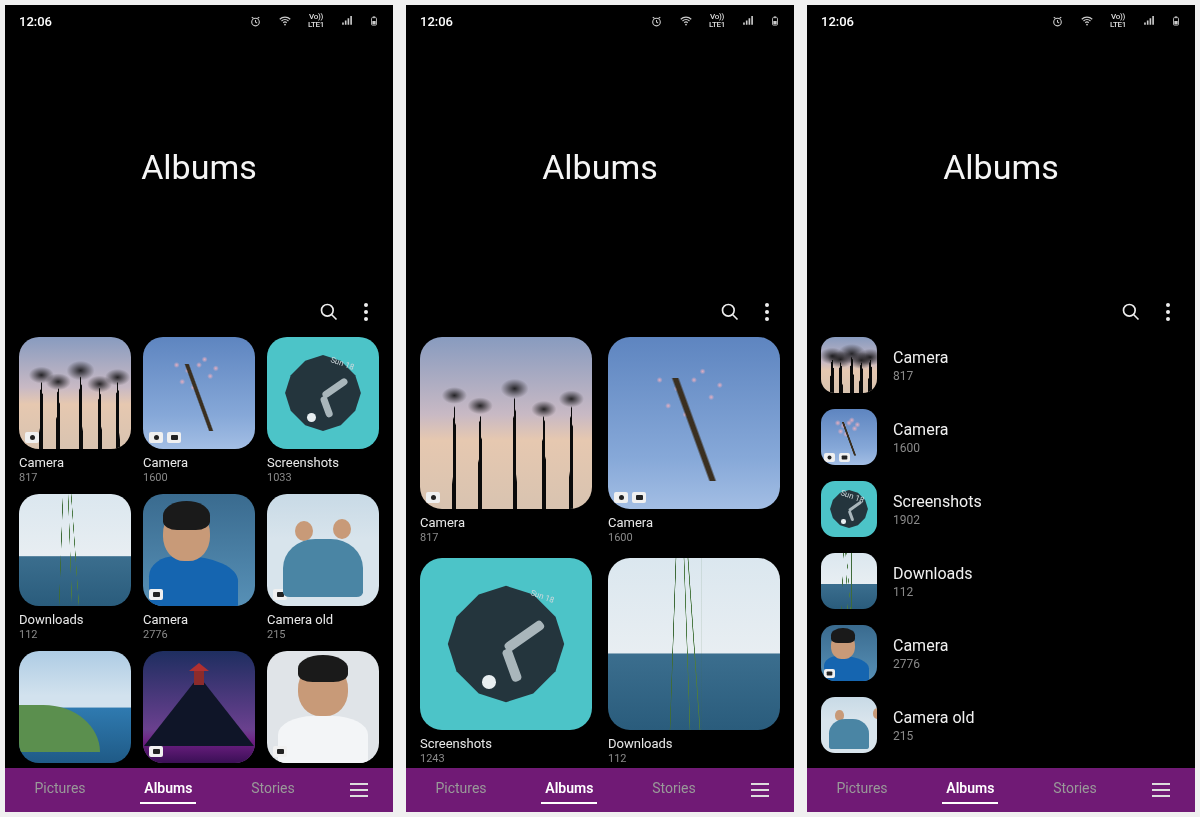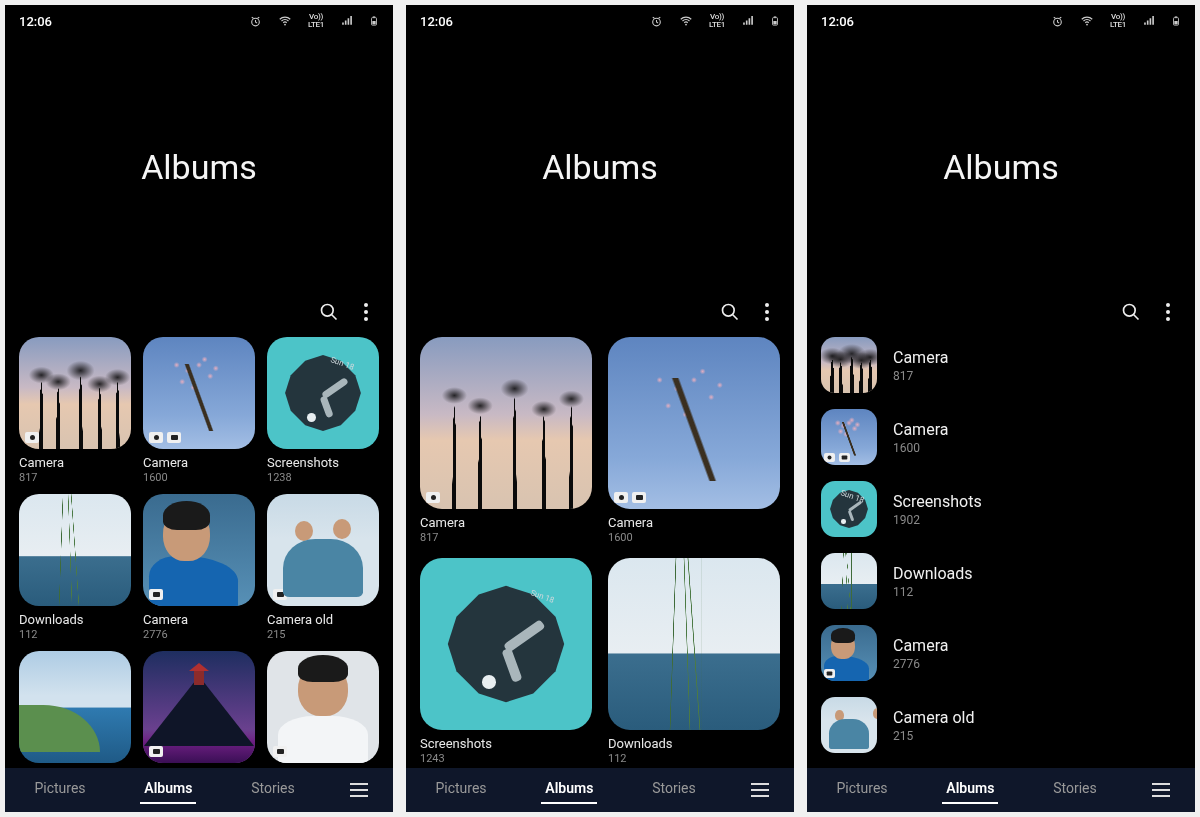--- a/index.html
+++ b/index.html
@@ -178,21 +178,21 @@
   
   .bottom-nav {
     position: absolute;
     bottom: 0;
     left: 0; right: 0;
     height: 44px;
     display: flex;
     align-items: center;
     justify-content: space-around;
     padding: 0 0;
-    background: #0f172a;
+    background: #701a75;
   }
   .nav-item {
     font-size: 14px;
     color: #999;
     padding: 4px 4px 6px;
     border-bottom: 2px solid transparent;
   }
   .nav-item.active {
     color: #fff;
     font-weight: 600;
@@ -477,21 +477,21 @@
           <div class="album-name">Camera</div>
           <div class="album-count">1600</div>
         </div>
         <div class="album-card">
           <div class="thumb art-clock">
             <div class="hand2"></div>
             <div class="dot"></div>
             <div class="sun">Sun 18</div>
           </div>
           <div class="album-name">Screenshots</div>
-          <div class="album-count">1238</div>
+          <div class="album-count">1033</div>
         </div>
         <div class="album-card">
           <div class="thumb art-grass"></div>
           <div class="album-name">Downloads</div>
           <div class="album-count">112</div>
         </div>
         <div class="album-card">
           <div class="thumb art-portrait">
             <div class="hair"></div>
             <div class="badges">

